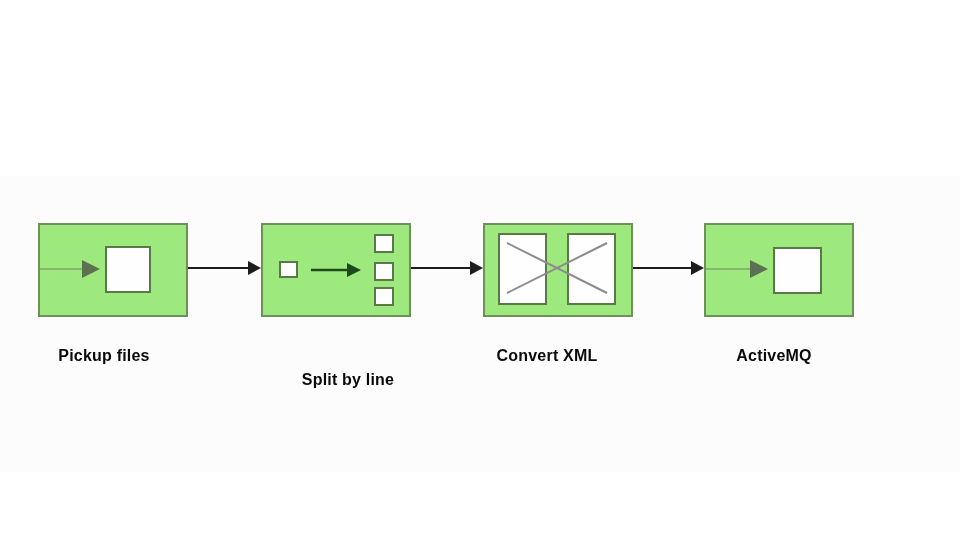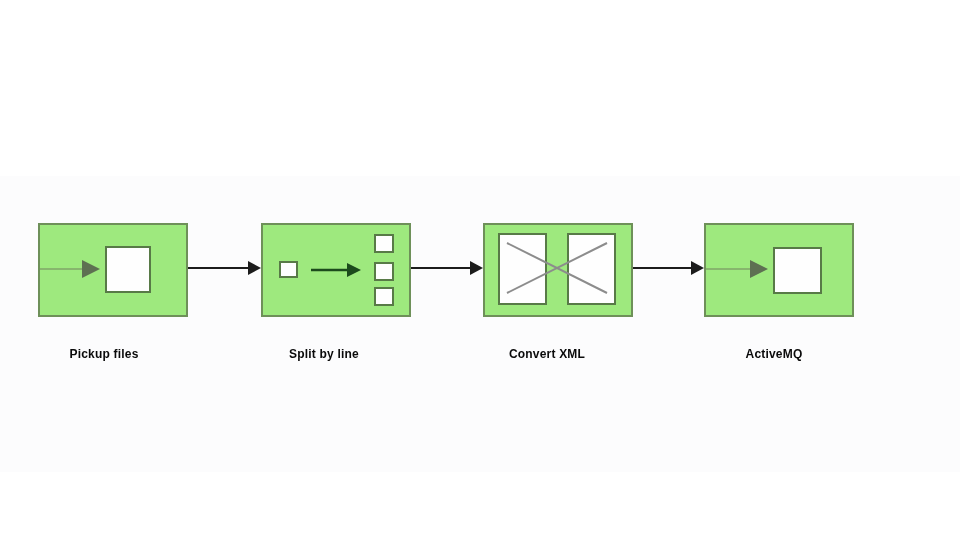--- a/index.html
+++ b/index.html
@@ -40,23 +40,23 @@
 
   .connector { position: absolute; top: 267px; height: 2px; background: var(--connector); }
   .connector::after { content: ""; position: absolute; right: -13px; top: -6px;
     border-left: 13px solid var(--connector);
     border-top: 7px solid transparent; border-bottom: 7px solid transparent; }
   .connector-1 { left: 188px; width: 60px; }
   .connector-2 { left: 411px; width: 59px; }
   .connector-3 { left: 633px; width: 58px; }
 
   .node-label { position: absolute; top: 347px; width: 160px; text-align: center;
-    font-size: 12px; font-weight: bold; color: var(--label-color); letter-spacing: 0.2px; }
+    font-size: 16px; font-weight: bold; color: var(--label-color); letter-spacing: 0.2px; }
   .label-1 { left: 24px; }
-  .label-2 { left: 244px; }
+  .label-2 { left: 268px; margin-top: 24px; }
   .label-3 { left: 467px; }
   .label-4 { left: 694px; }
 </style>
 </head>
 <body>
 
 <div id="canvas">
 
   <div class="band"></div>
 

